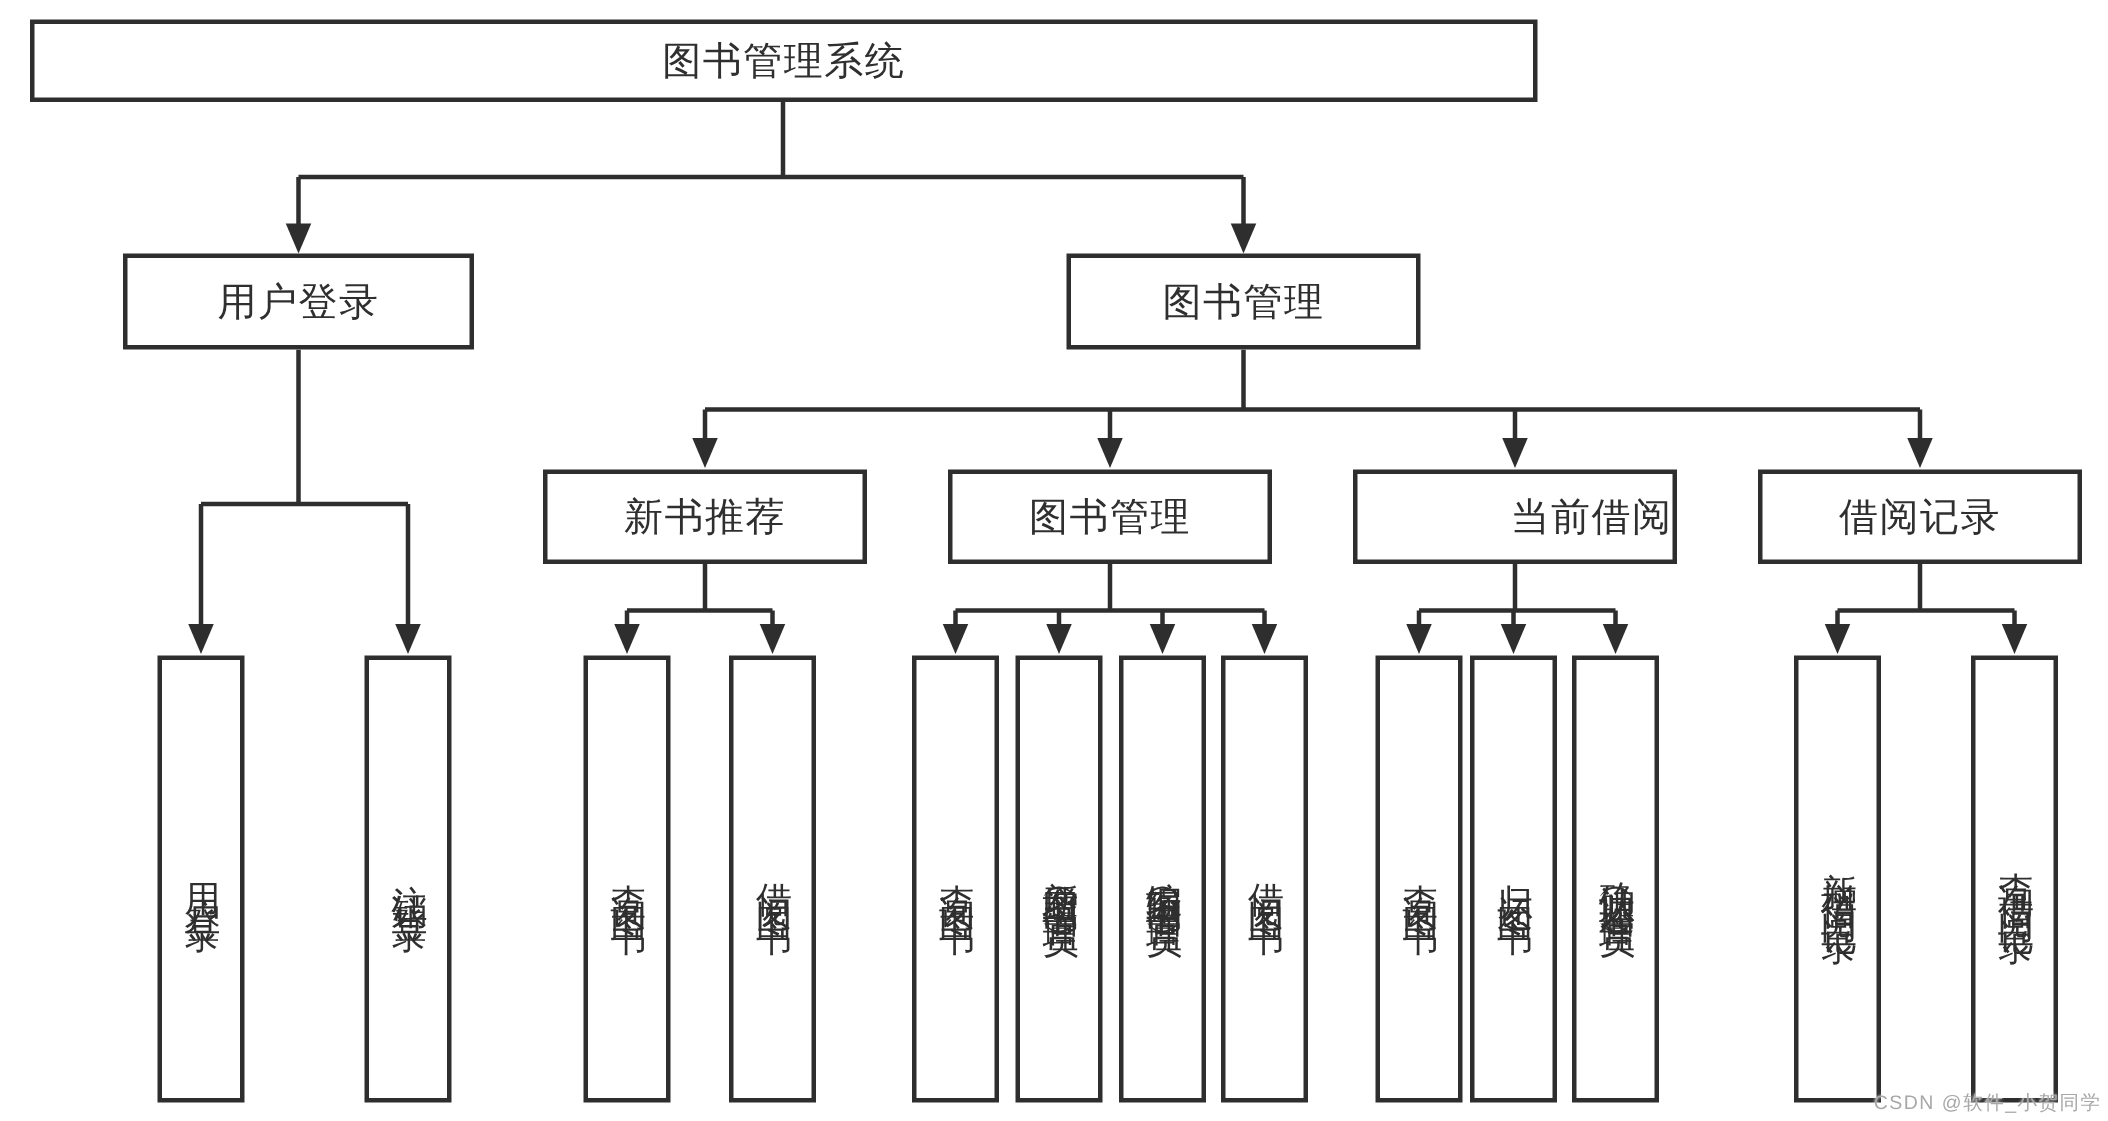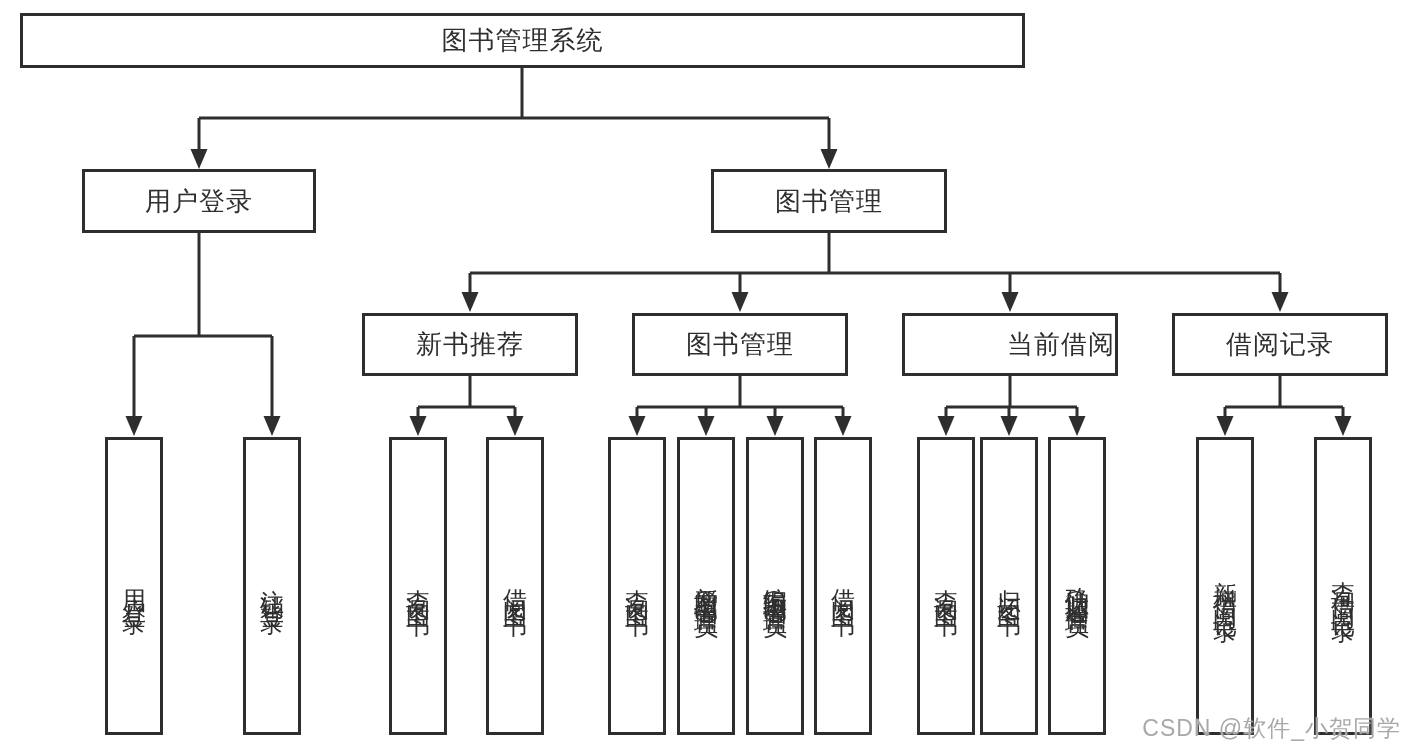--- a/index.html
+++ b/index.html
@@ -44,21 +44,21 @@
     letter-spacing:8px;
     line-height:1;
     color:var(--text);
   }
   .vbox .label.long{
     letter-spacing:4px;
   }
   #watermark{
     position:absolute;
     right:4px;bottom:3px;
-    font-size:23px;
+    font-size:13px;
     letter-spacing:1px;
     color:var(--watermark);
     text-shadow:0 0 2px #fff;
     z-index:2;
     white-space:nowrap;
   }
 </style>
 </head>
 <body>
 

